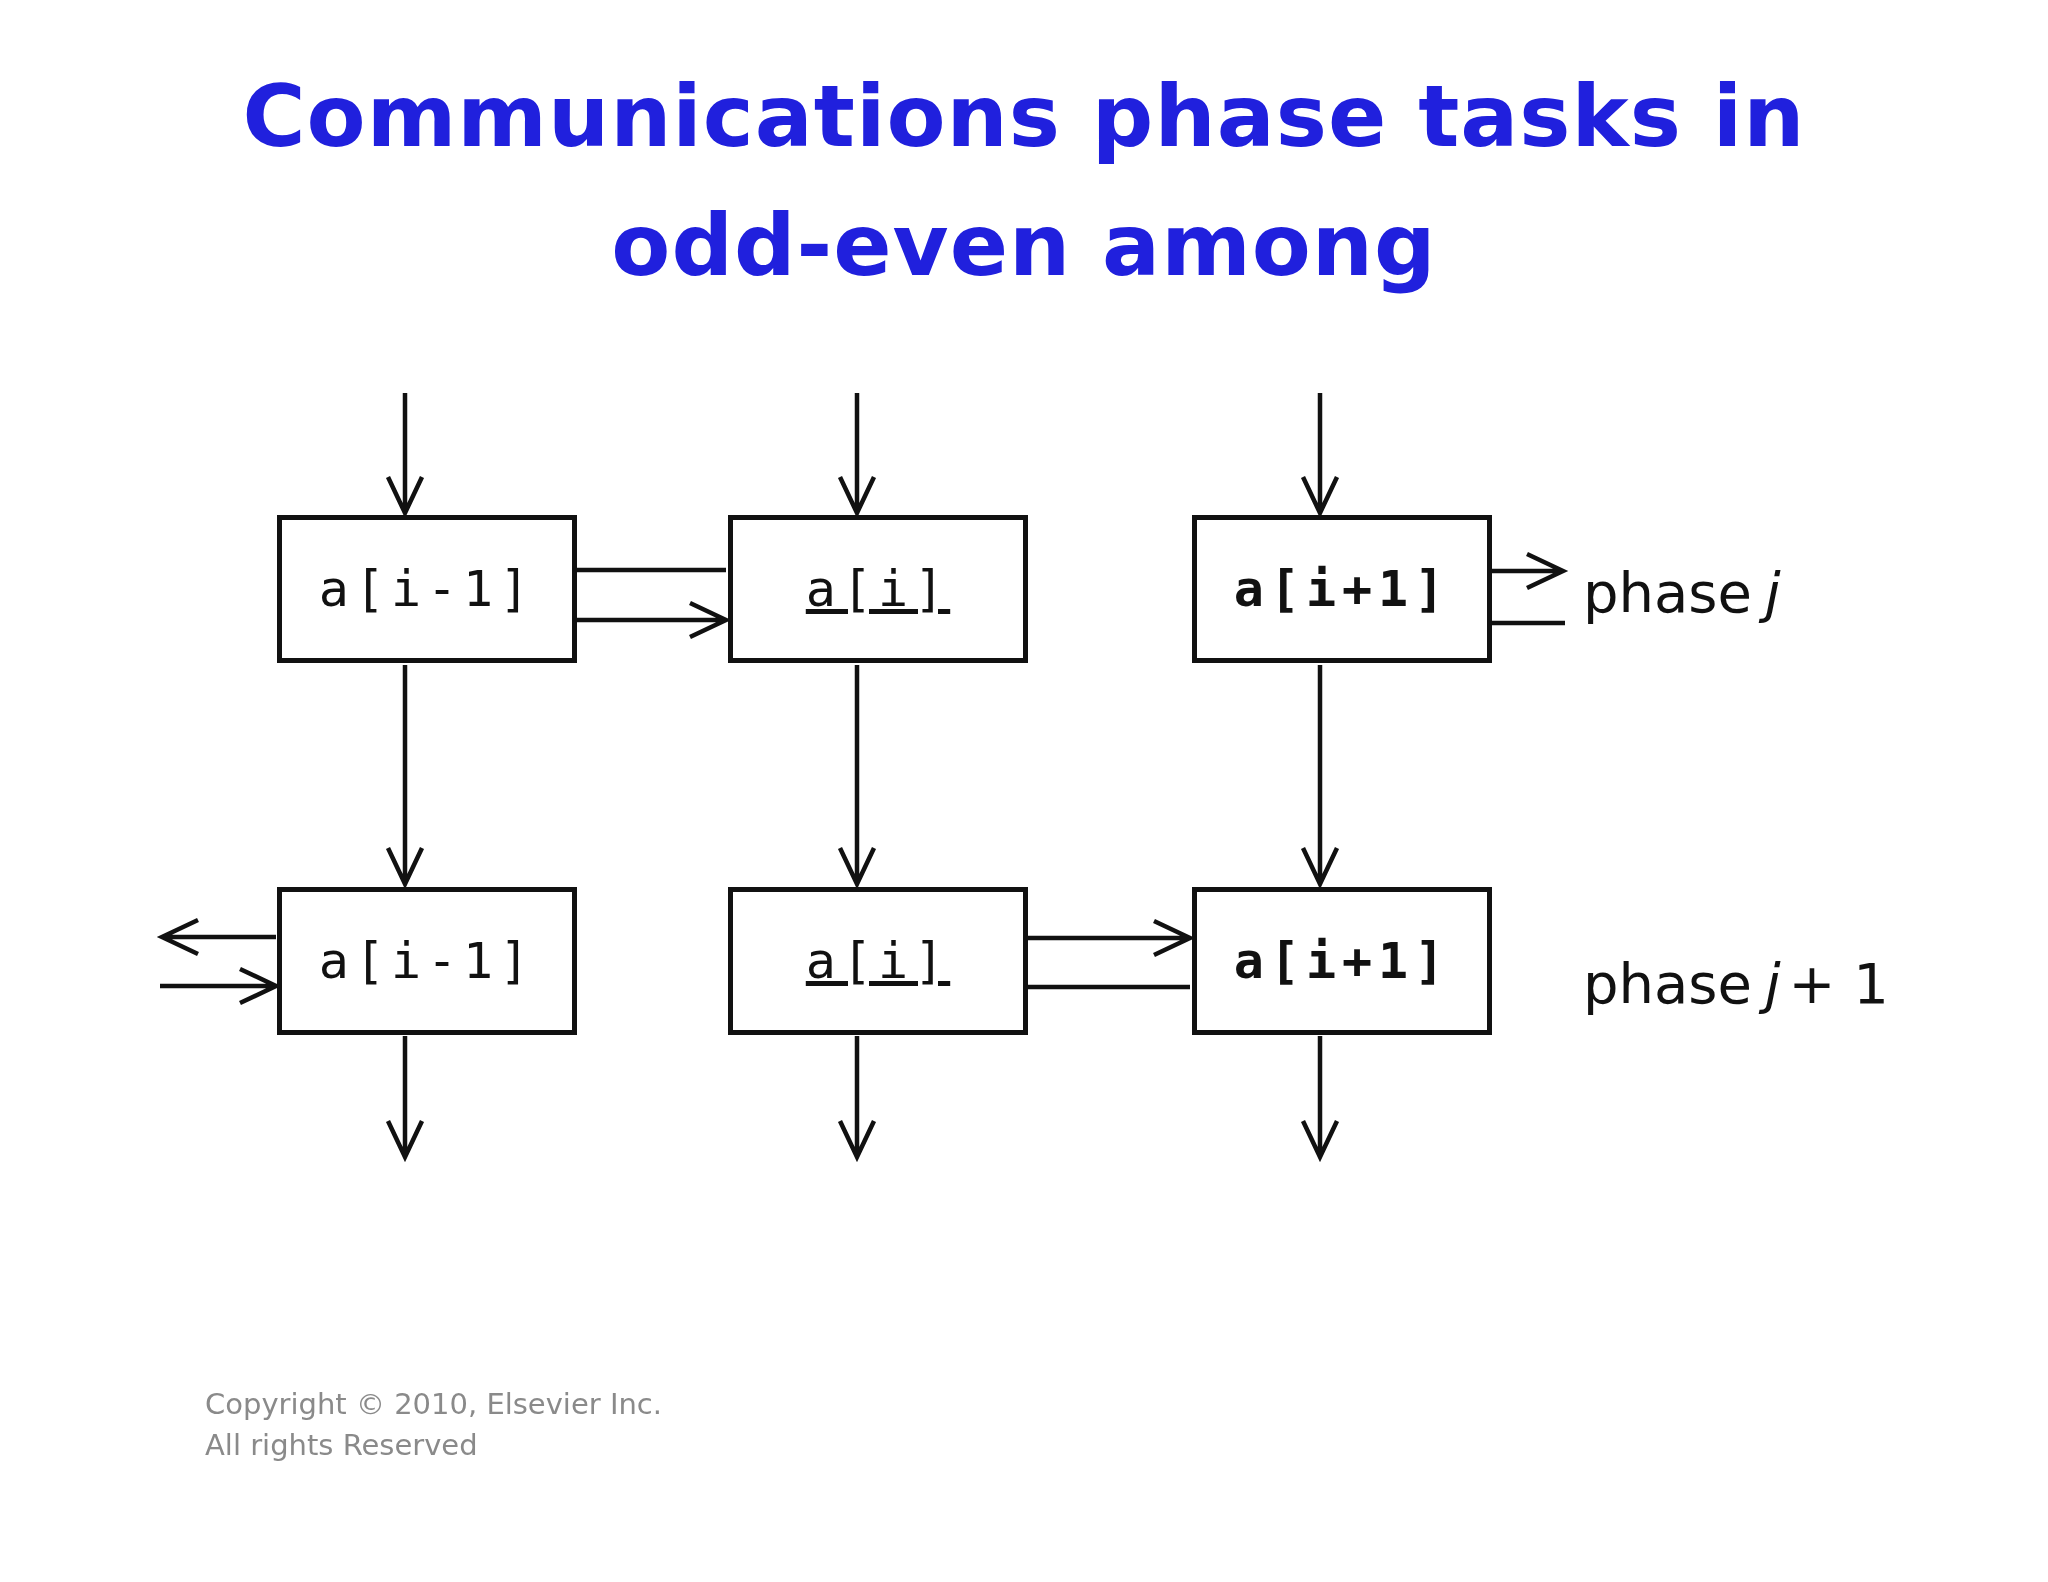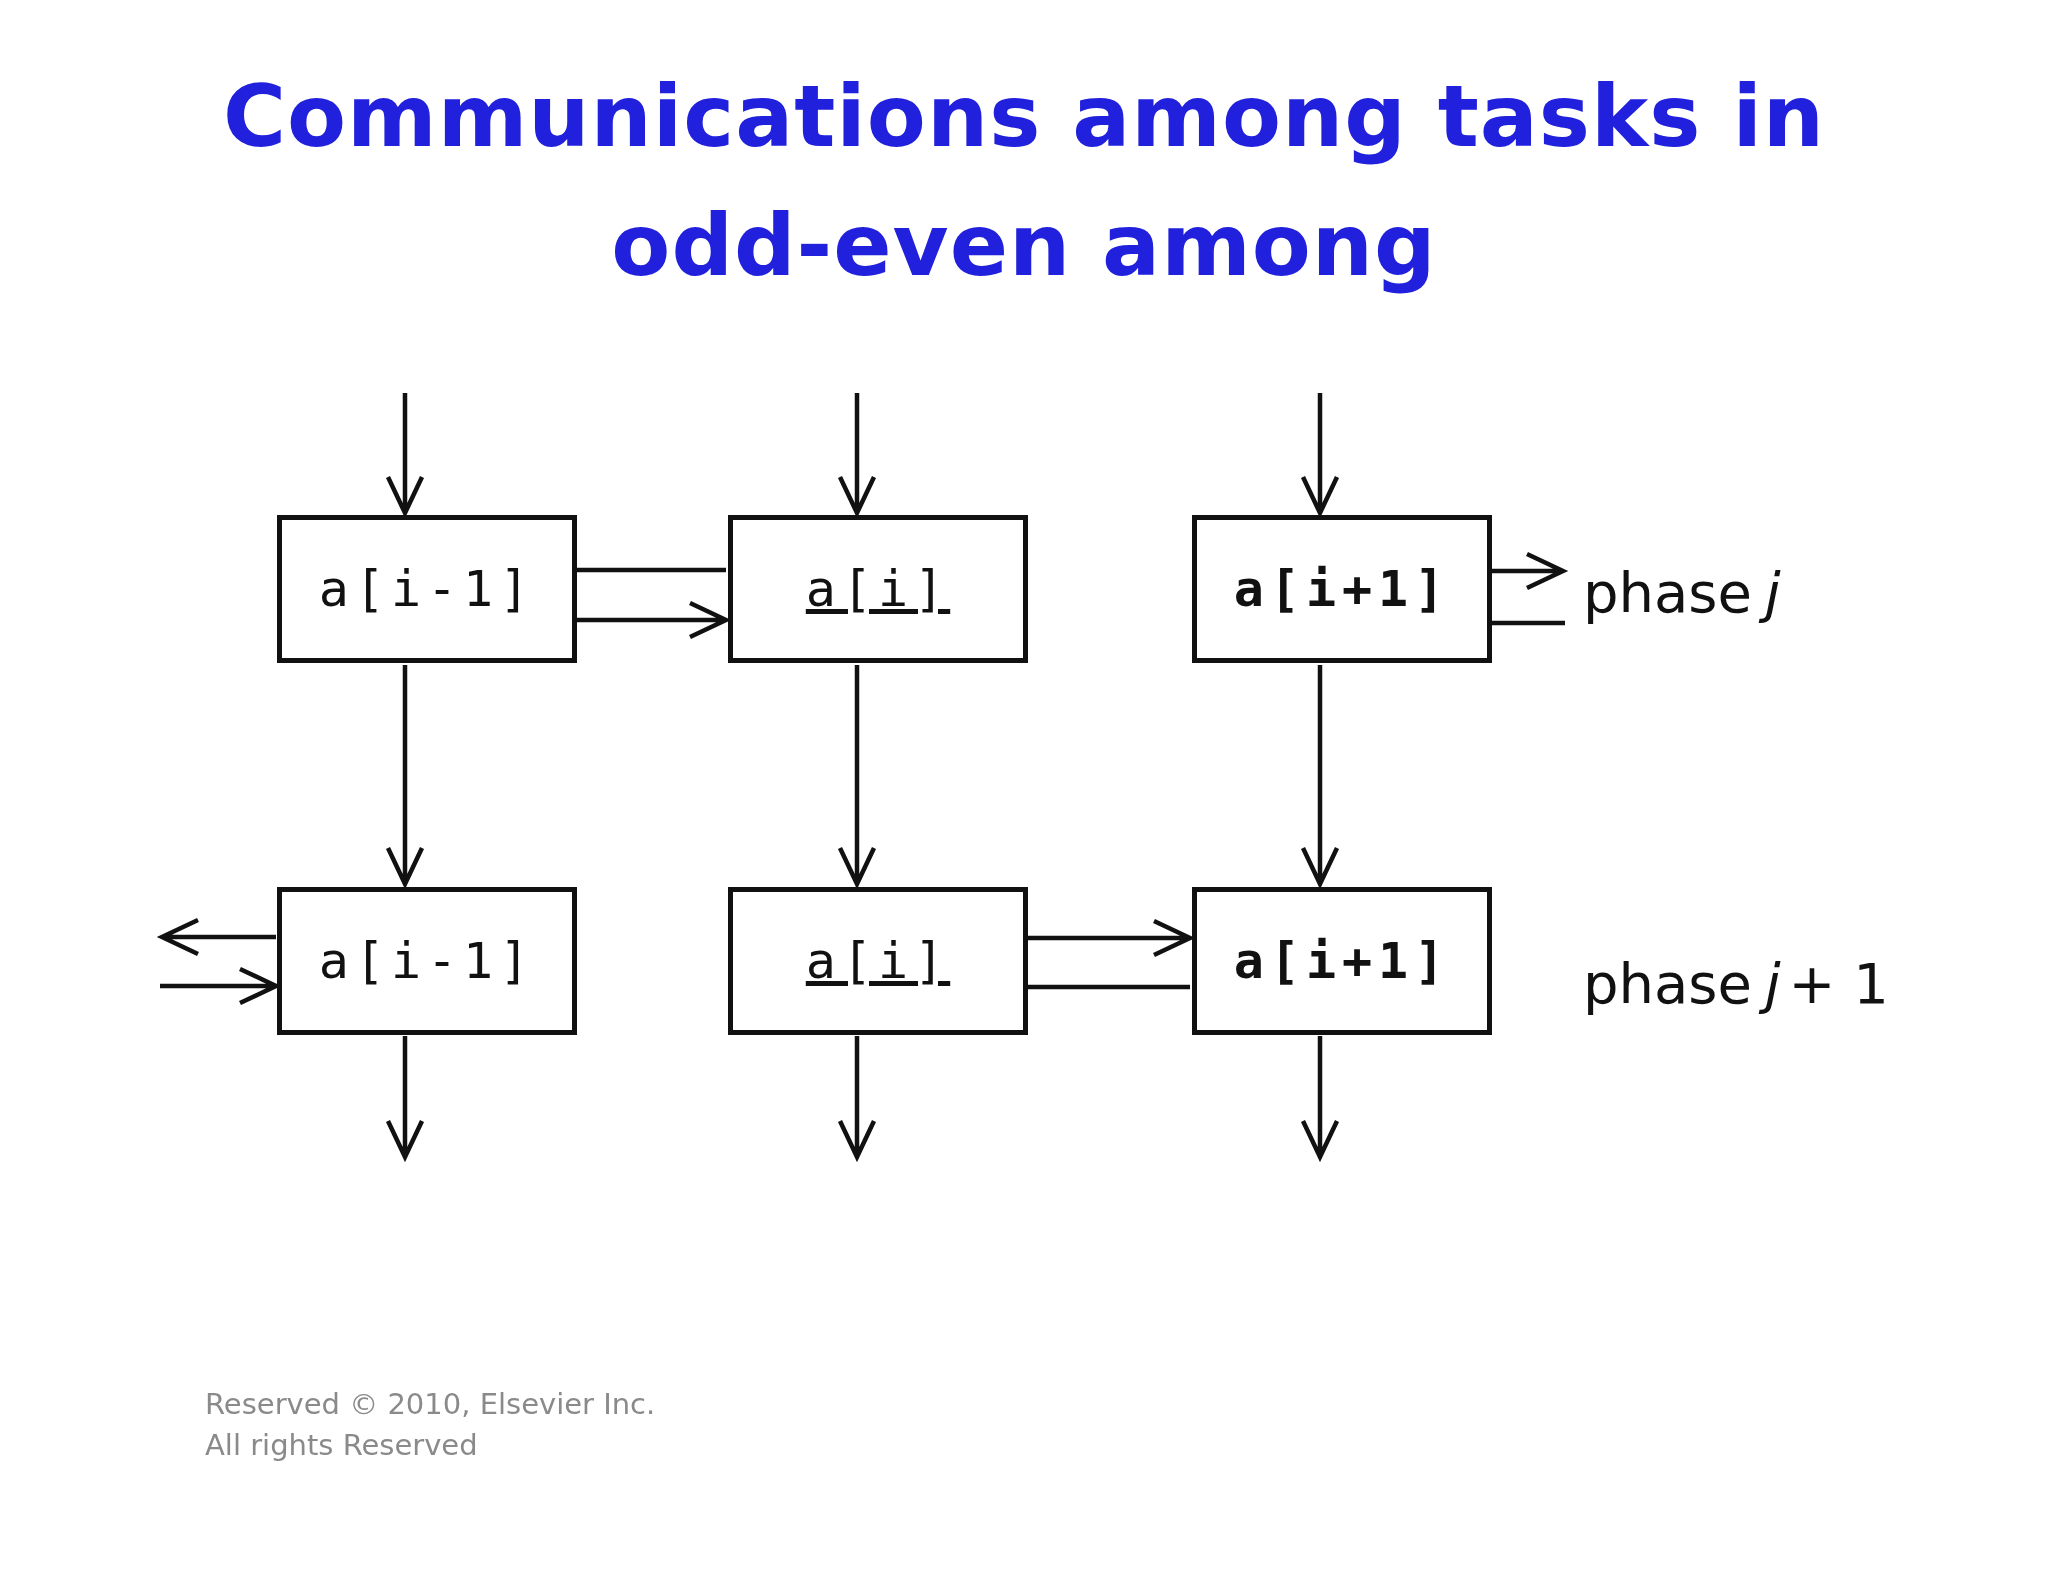--- a/index.html
+++ b/index.html
@@ -83,21 +83,21 @@
     font-size: 29px;
     line-height: 1.42;
     color: var(--footer-gray);
   }
 </style>
 </head>
 <body>
 
 <div class="slide">
 
-  <h1 class="title"><span>Communications among tasks in</span><br><span>odd-even among</span></h1>
+  <h1 class="title"><span>Communications phase tasks in</span><br><span>odd-even among</span></h1>
 
   <svg class="arrows" viewBox="0 0 2048 1582" xmlns="http://www.w3.org/2000/svg">
 
     <path class="arrow" d="M405 393 V513 M388 477 L405 513 L422 477"></path>
     <path class="arrow" d="M857 393 V513 M840 477 L857 513 L874 477"></path>
     <path class="arrow" d="M1320 393 V513 M1303 477 L1320 513 L1337 477"></path>
 
     <path class="arrow" d="M726 570 H534 M570 553 L534 570 L570 587"></path>
     <path class="arrow" d="M534 620 H726 M690 603 L726 620 L690 637"></path>
 
@@ -125,17 +125,17 @@
 
   <div class="task-box r2 c1">a[i-1]</div>
   <div class="task-box r2 c2">a[i]</div>
   <div class="task-box r2 c3">a[i+1]</div>
 
   <div class="phase-label" style="top:560px"><span>phase</span><span class="var">j</span><span class="suffix"></span></div>
 
   <div class="phase-label" style="top:951px"><span>phase</span><span class="var">j</span><span class="suffix">+ 1</span></div>
 
   <div class="footer">
-    <div>Reserved © 2010, Elsevier Inc.</div>
+    <div>Copyright © 2010, Elsevier Inc.</div>
     <div>All rights Reserved</div>
   </div>
 
 </div>
 
 </body></html>

